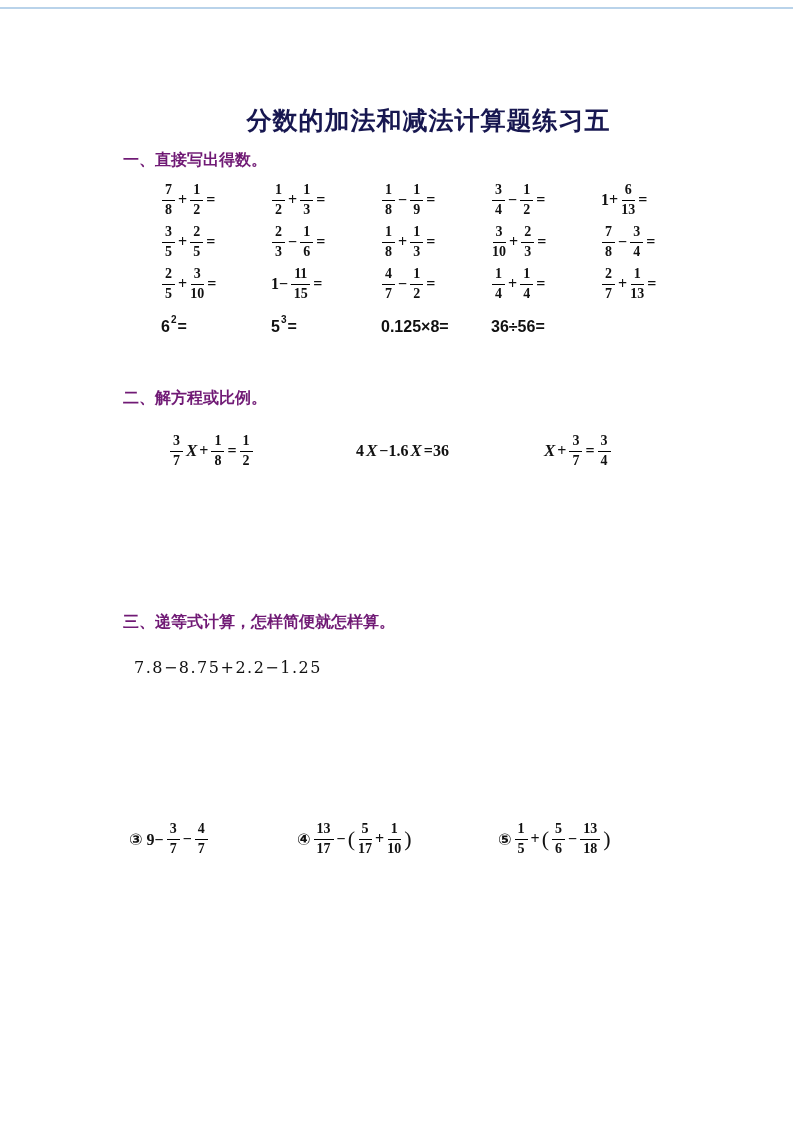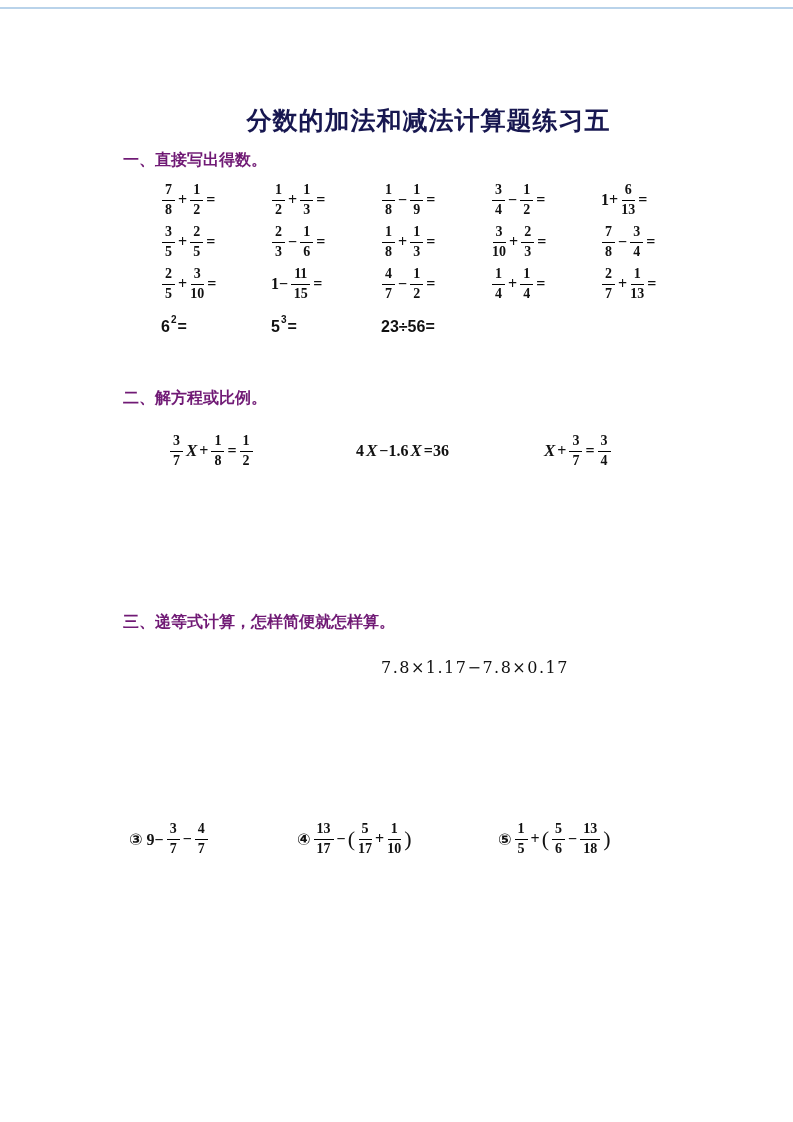--- a/index.html
+++ b/index.html
@@ -229,21 +229,24 @@
         <span class="tok">6</span>
         <sup>2</sup>
         <span class="tok">=</span>
       </span>
     <span class="cell">
         <span class="tok">5</span>
         <sup>3</sup>
         <span class="tok">=</span>
       </span>
     <span class="cell">
-        <span class="tok">23÷56=</span>
+        <span class="tok">0.125×8=</span>
+      </span>
+    <span class="cell">
+        <span class="tok">36÷56=</span>
       </span>
   </div>
 
   <div class="heading" style="left:123px;top:388px">二、解方程或比例。</div>
 
   <span class="abs-expr" style="left:168px;top:432px">
       <span class="frac">
         <span class="num">3</span>
         <span class="den">7</span>
       </span>
@@ -275,22 +278,22 @@
       </span>
       <span class="tok">=</span>
       <span class="frac">
         <span class="num">3</span>
         <span class="den">4</span>
       </span>
     </span>
 
   <div class="heading" style="left:123px;top:612px">三、递等式计算，怎样简便就怎样算。</div>
 
-  <span class="abs-expr plain" style="left:380px;top:648px">
-      <span class="tok">7.8×1.17−7.8×0.17</span>
+  <span class="abs-expr plain" style="left:133px;top:648px">
+      <span class="tok">7.8−8.75+2.2−1.25</span>
     </span>
 
   <span class="abs-expr" style="left:128px;top:820px">
       <span class="tok">③ 9−</span>
       <span class="frac">
         <span class="num">3</span>
         <span class="den">7</span>
       </span>
       <span class="tok">−</span>
       <span class="frac">

